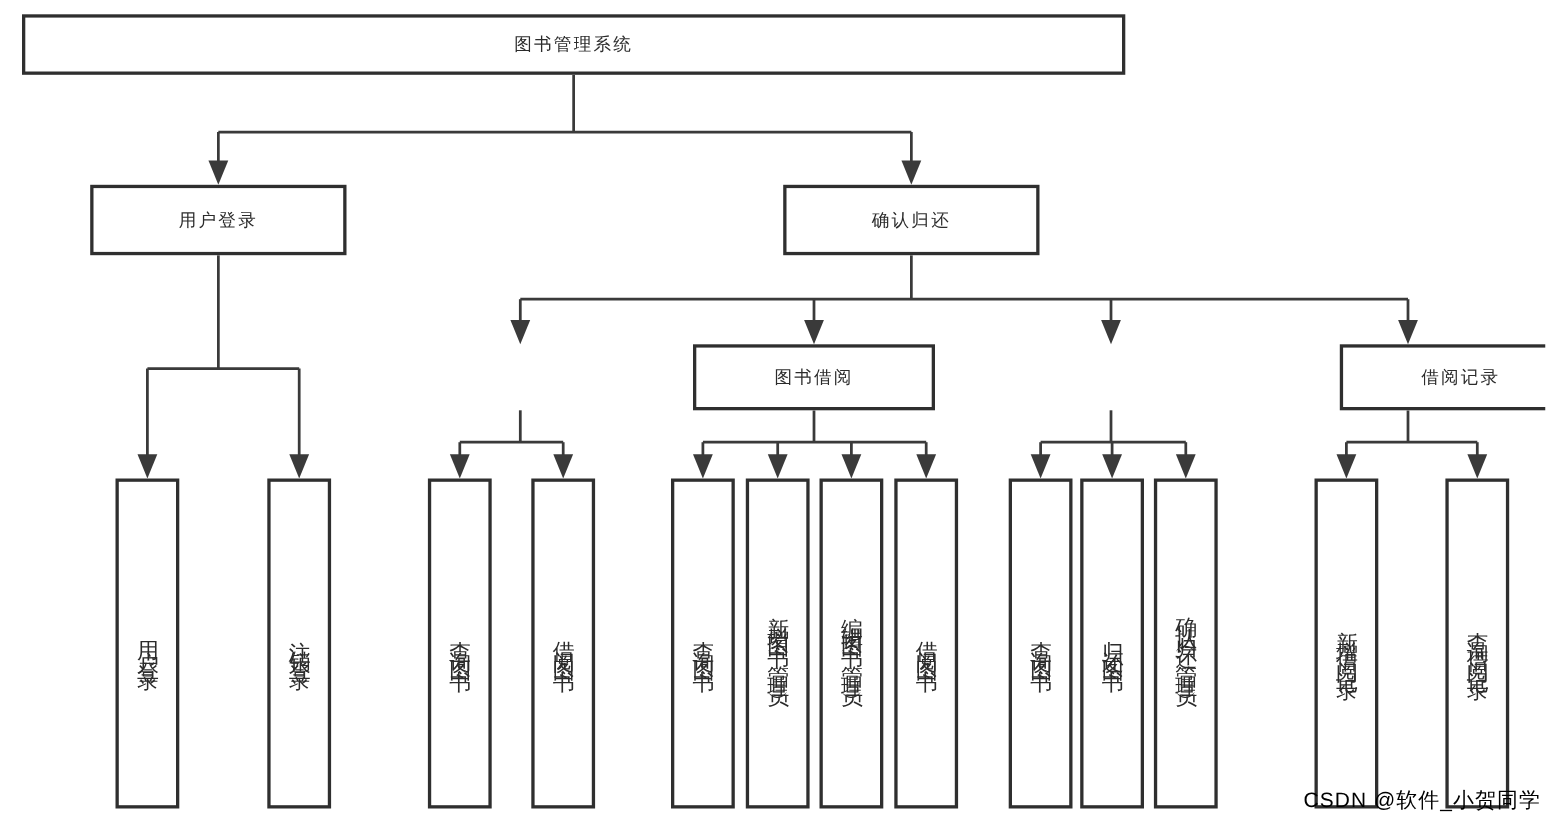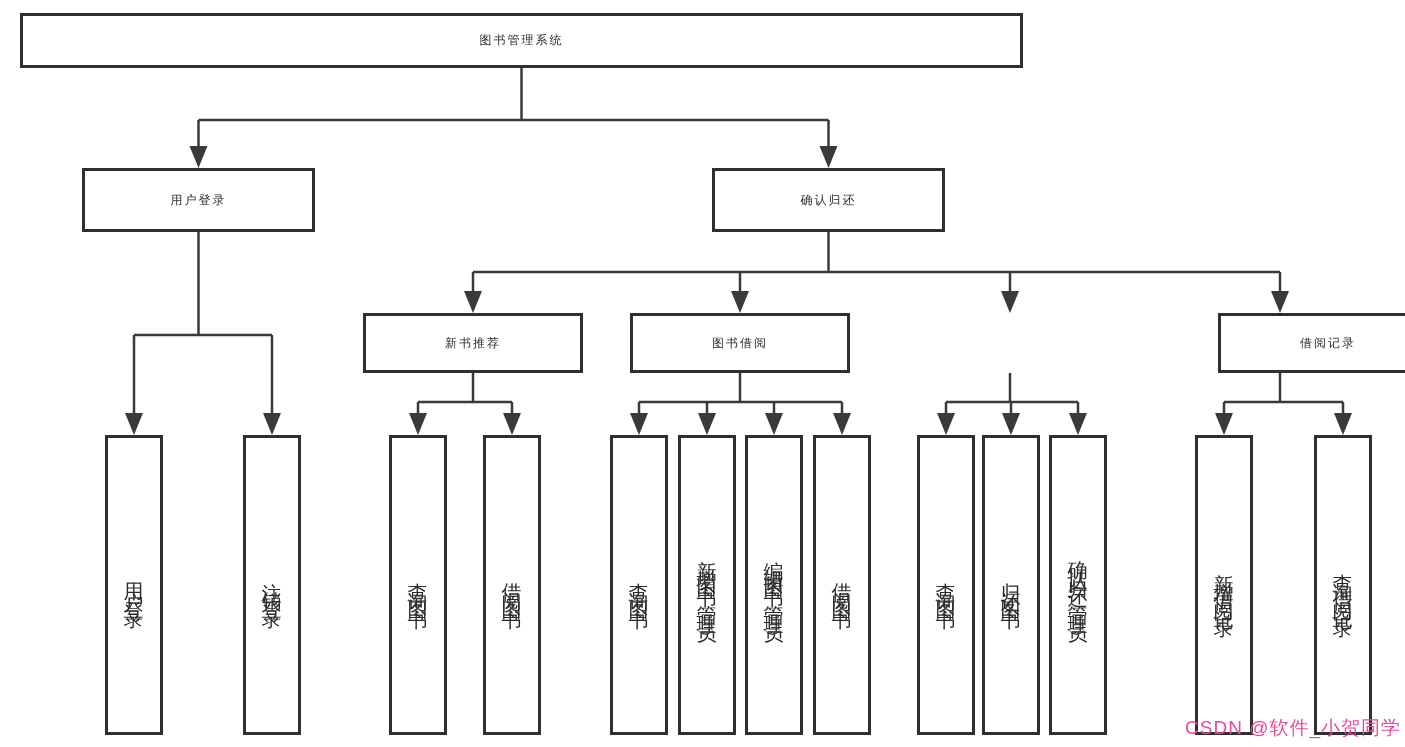--- a/index.html
+++ b/index.html
@@ -15,34 +15,34 @@
     position:absolute;
     z-index:2;
     box-sizing:border-box;
     background:#ffffff;
     border:3px solid #2f2f2f;
     display:flex;
     align-items:center;
     justify-content:center;
     color:#2b2b2b;
   }
-  .h{font-size:12px;letter-spacing:2px;white-space:nowrap;}
+  .h{font-size:16px;letter-spacing:2px;white-space:nowrap;}
   .v{
     writing-mode:vertical-lr;
     text-orientation:mixed;
     font-size:20px;
     letter-spacing:9px;
     line-height:1;
   }
   .watermark{
     position:absolute;
     right:4px;bottom:6px;
     z-index:5;
     font-size:19px;
-    color:#ec4899;
+    color:#000000;
     letter-spacing:1px;
     white-space:nowrap;
   }
 </style>
 </head>
 <body>
 
 <div class="stage">
 
   <svg id="connectors" width="1405" height="747" viewBox="0 0 1405 747">
@@ -98,21 +98,20 @@
       <polygon points="1215,413 1233,413 1224,435" fill="#3a3a3a"></polygon>
       <line x1="1343" y1="402" x2="1343" y2="417" stroke="#3a3a3a" stroke-width="2.5"></line>
       <polygon points="1334,413 1352,413 1343,435" fill="#3a3a3a"></polygon>
     </svg>
 
   <div class="box h" style="left:20px;top:13px;width:1003px;height:55px">图书管理系统</div>
 
   <div class="box h" style="left:82px;top:168px;width:233px;height:64px">用户登录</div>
   <div class="box h" style="left:712px;top:168px;width:233px;height:64px">确认归还</div>
 
-  <div class="box h" style="left:363px;top:313px;width:220px;height:60px">新书推荐</div>
   <div class="box h" style="left:630px;top:313px;width:220px;height:60px">图书借阅</div>
   <div class="box h" style="left:1218px;top:313px;width:220px;height:60px">借阅记录</div>
 
   <div class="box v" style="left:105px;top:435px;width:58px;height:300px">用户登录</div>
   <div class="box v" style="left:243px;top:435px;width:58px;height:300px">注销登录</div>
 
   <div class="box v" style="left:389px;top:435px;width:58px;height:300px">查询图书</div>
   <div class="box v" style="left:483px;top:435px;width:58px;height:300px">借阅图书</div>
 
   <div class="box v" style="left:610px;top:435px;width:58px;height:300px">查询图书</div>

